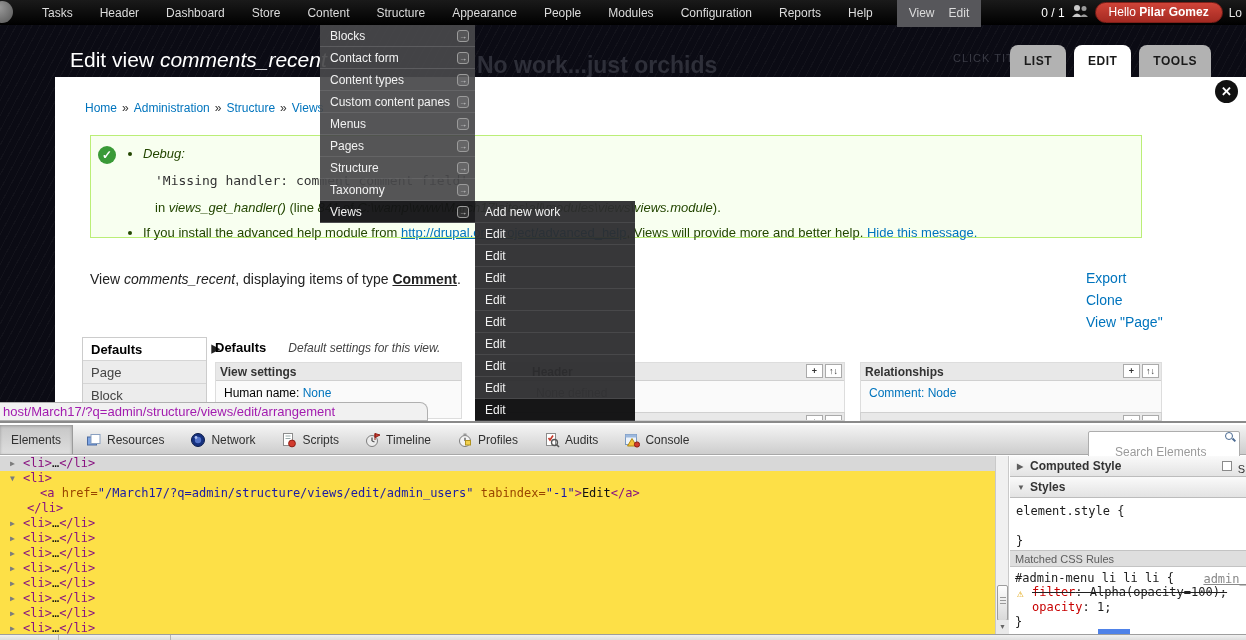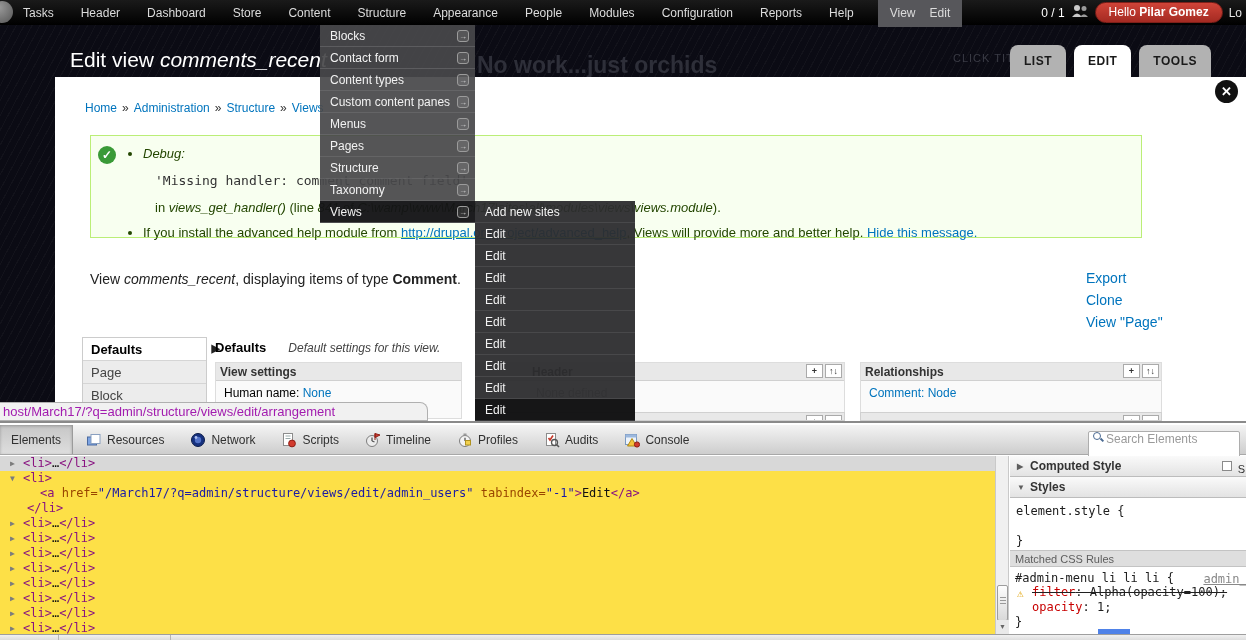--- a/index.html
+++ b/index.html
@@ -3,21 +3,21 @@
 <meta charset="utf-8">
 <style>
   * { margin:0; padding:0; box-sizing:border-box; }
   html,body { width:1246px; height:640px; overflow:hidden; background:#fff;
     font-family:"Liberation Sans", sans-serif; }
   #screen { position:relative; width:1246px; height:640px; overflow:hidden; background:#fff; }
 
   
   .admin-bar { position:absolute; left:0; top:0; width:1246px; height:25px;
     background:linear-gradient(#1a1a1a,#000); color:#dcdcdc; font-size:12px; z-index:40; }
-  .admin-bar-inner { display:flex; align-items:center; height:25px; padding-left:20px; gap:21px; white-space:nowrap; }
+  .admin-bar-inner { display:flex; align-items:center; height:25px; padding-left:39px; gap:21px; white-space:nowrap; }
   .ab-item { cursor:default; padding:5px 3px; }
   .ab-active-box { background:#57575b; height:28px; display:flex; align-items:center; gap:14px; padding:0 12px; }
   .ab-circle { position:absolute; left:-9px; top:1px; width:22px; height:22px; border-radius:50%;
     background:radial-gradient(circle at 35% 30%, #9a9a9a, #555); }
   .ab-right { position:absolute; right:4px; top:0; height:25px; display:flex; align-items:center; gap:6px; }
   .ab-count { color:#fff; font-size:12px; }
   .ab-pill { background:linear-gradient(#d04438,#a42a22); border:1px solid #7e1f19; border-radius:12px;
     color:#fff; padding:2px 13px 3px; font-size:12px; white-space:nowrap; }
   .ab-pill b { font-weight:bold; }
   .ab-logout { color:#e6e6e6; }
@@ -54,21 +54,21 @@
   .status-box li { margin-bottom:4px; }
   .sm-debug { font-style:italic; }
   .sm-code { font-family:"DejaVu Sans Mono", monospace; font-size:13px; color:#333; margin:12px 0 12px 12px; }
   .sm-in { margin-left:12px; margin-bottom:10px; }
   .sm-in em { font-style:italic; }
   .status-box a { color:#0074bd; text-decoration:none; }
   .status-box a.underlined { text-decoration:underline; }
 
   .view-summary { position:absolute; left:35px; top:194px; font-size:14px; color:#222; }
   .view-summary em { font-style:italic; }
-  .view-summary b { font-weight:bold; }
+  .view-summary b { font-weight:bold;text-decoration:underline; }
   .action-links { position:absolute; left:1031px; top:193px; font-size:14px; }
   .action-links a { display:block; color:#0074bd; text-decoration:none; margin-bottom:6px; }
 
   
   .display-tabs { position:absolute; left:27px; top:260px; width:125px; border:1px solid #ccc; background:#ececec; font-size:13px; }
   .d-tab { padding:4px 8px; height:23px; color:#444; border-bottom:1px solid #d5d5d5; position:relative; }
   .d-tab.active { background:#fff; font-weight:bold; color:#000; }
   .d-tab .tab-arrow { position:absolute; right:-14px; top:4px; color:#222; font-size:11px; }
   .vmain-head { position:absolute; left:160px; top:263px; font-size:13px; }
   .vmain-head b { font-weight:bold; margin-right:22px; }
@@ -105,21 +105,21 @@
   
   .devtools { position:absolute; left:0; top:421px; width:1246px; height:219px; background:#fff; z-index:20;
     border-top:2px solid #8a8a8a; }
   .dt-toolbar { position:absolute; left:0; top:2px; width:1246px; height:30px;
     background:linear-gradient(#f4f4f4,#cdcdcd); border-bottom:1px solid #a8a8a8; display:flex; align-items:stretch; }
   .dt-tab { display:flex; align-items:center; gap:5px; padding:0 13px; font-size:12px; color:#303030; cursor:pointer; }
   .dt-tab.selected { background:linear-gradient(#c6c6c6,#dedede); border-right:1px solid #9b9b9b;
     box-shadow:inset 0 1px 3px rgba(0,0,0,0.25); padding:0 11px; }
   .dt-tab svg { display:block; }
   .dt-search { position:absolute; right:6px; top:6px; width:152px; height:31px; background:#fff;
-    border:1px solid #adadad; border-radius:2px; display:flex; align-items:flex-start; padding:0 4px; gap:3px; }
+    border:1px solid #adadad; border-radius:2px; display:flex; align-items:flex-end; padding:0 4px; gap:3px;flex-direction:column; }
   .dt-search input { border:none; outline:none; width:120px; font-size:12px; color:#333;
     font-family:"Liberation Sans", sans-serif; background:transparent; }
   .dt-search input::placeholder { color:#9a9a9a; }
   .mag-icon { width:10px; height:10px; position:relative; flex:none; }
   .mag-icon::before { content:""; position:absolute; left:0; top:0; width:6px; height:6px;
     border:1.5px solid #4a6a92; border-radius:50%; }
   .mag-icon::after { content:""; position:absolute; left:6.5px; top:6.5px; width:4px; height:1.8px;
     background:#4a6a92; transform:rotate(45deg); }
 
   .dt-body { position:absolute; left:0; top:33px; width:1246px; height:178px; overflow:hidden; }
@@ -301,21 +301,21 @@
     <div class="menu-item"><span>Content types</span><span class="arrow-box">→</span></div>
     <div class="menu-item"><span>Custom content panes</span><span class="arrow-box">→</span></div>
     <div class="menu-item"><span>Menus</span><span class="arrow-box">→</span></div>
     <div class="menu-item"><span>Pages</span><span class="arrow-box">→</span></div>
     <div class="menu-item"><span>Structure</span><span class="arrow-box">→</span></div>
     <div class="menu-item"><span>Taxonomy</span><span class="arrow-box">→</span></div>
     <div class="menu-item open"><span>Views</span><span class="arrow-box">→</span></div>
   </div>
 
   <div class="menu views-submenu">
-    <div class="menu-item"><span>Add new sites</span></div>
+    <div class="menu-item"><span>Add new work</span></div>
     <div class="menu-item"><span>Edit</span></div>
     <div class="menu-item"><span>Edit</span></div>
     <div class="menu-item"><span>Edit</span></div>
     <div class="menu-item"><span>Edit</span></div>
     <div class="menu-item"><span>Edit</span></div>
     <div class="menu-item"><span>Edit</span></div>
     <div class="menu-item"><span>Edit</span></div>
     <div class="menu-item"><span>Edit</span></div>
     <div class="menu-item hovered"><span>Edit</span></div>
   </div>

